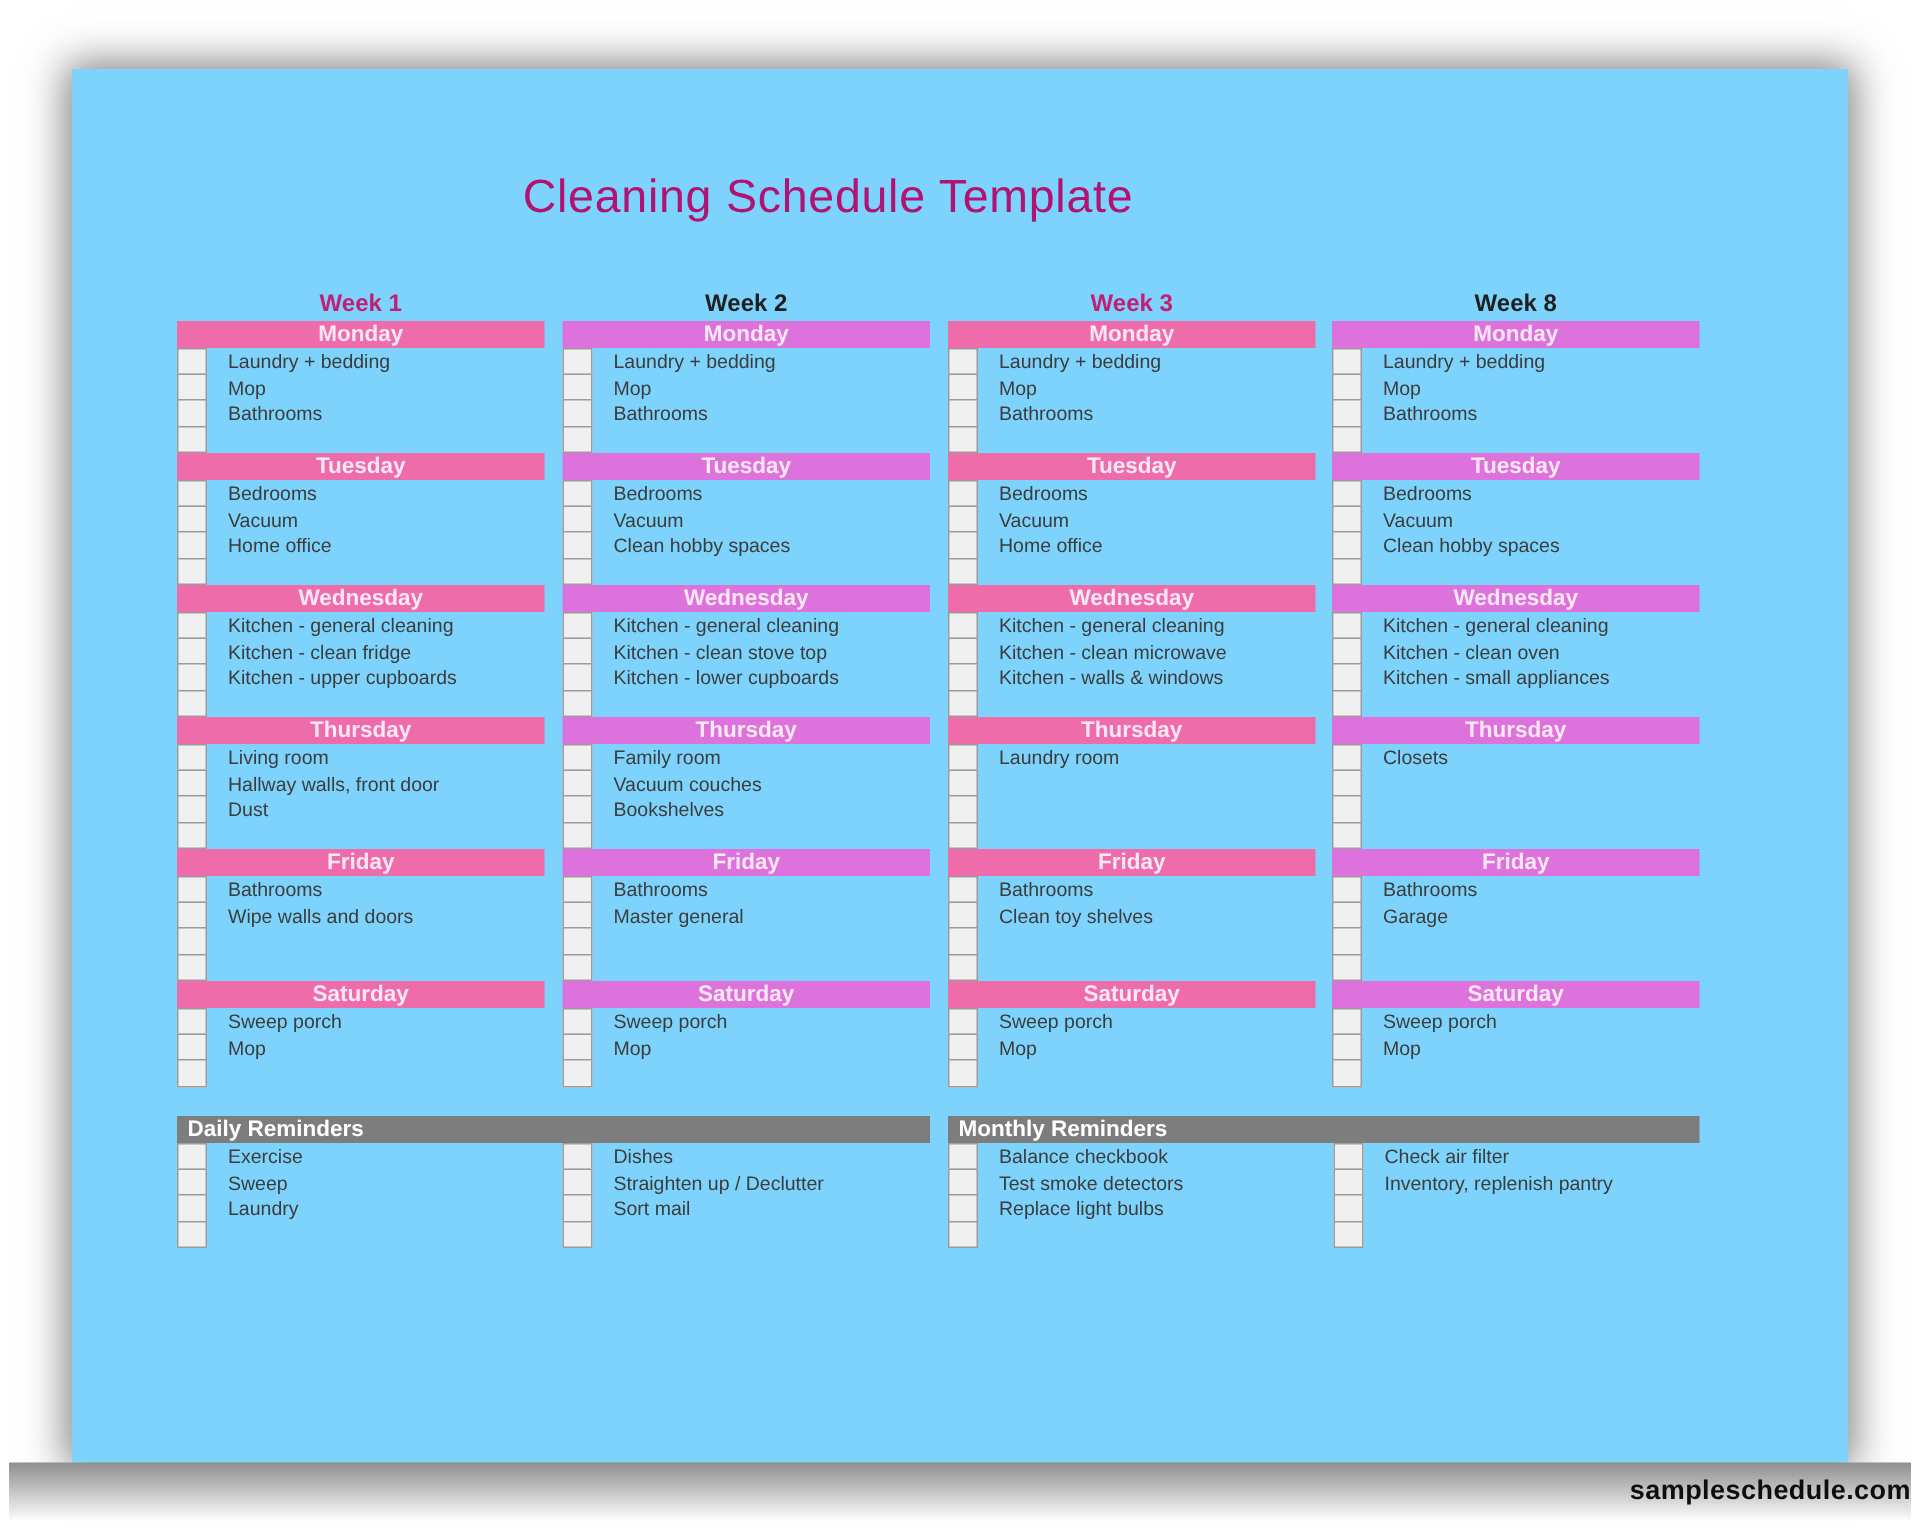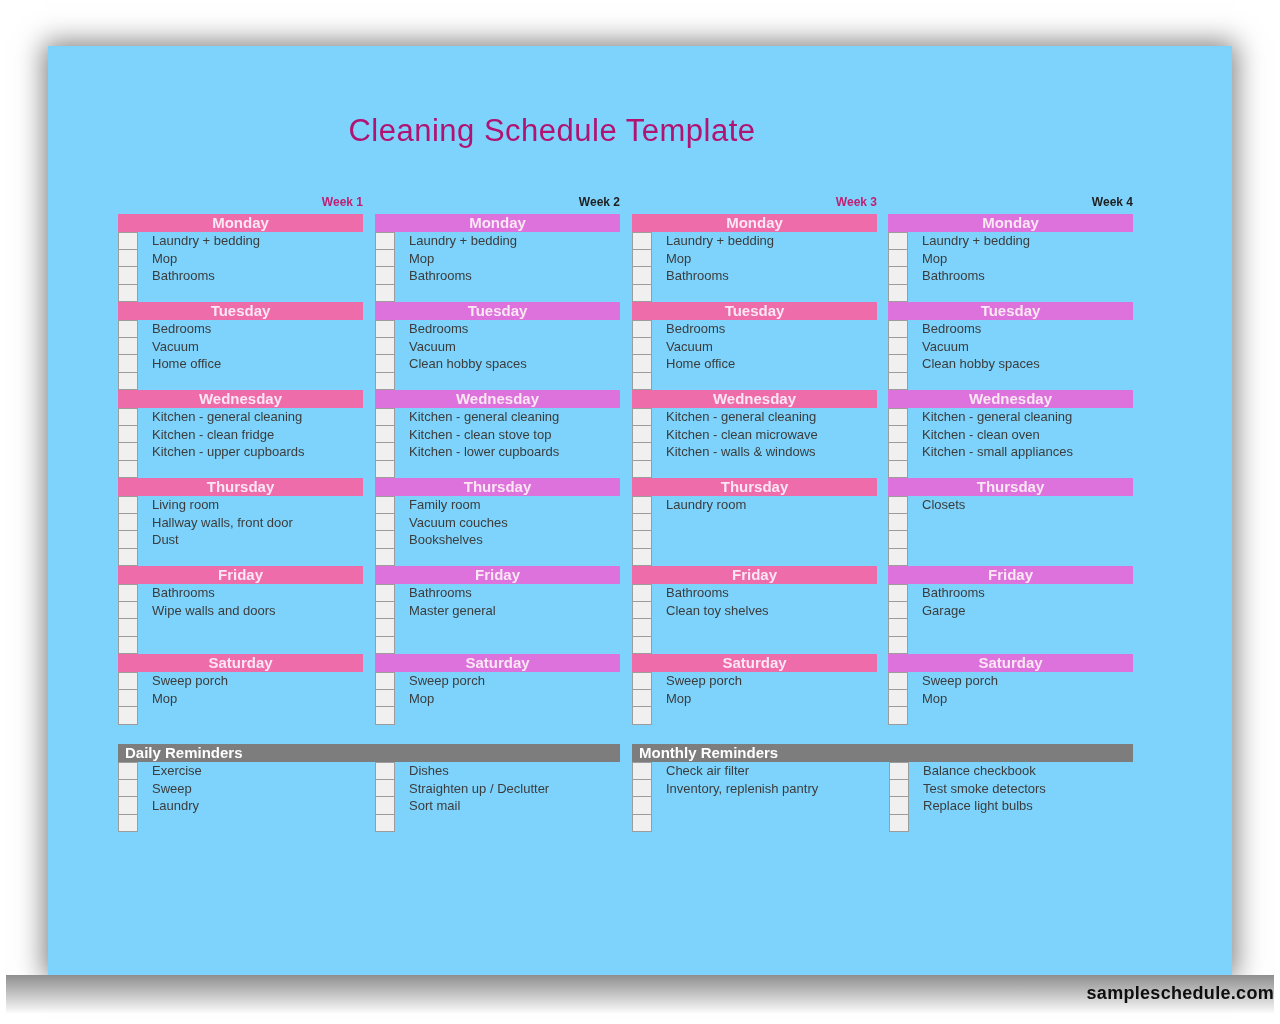--- a/index.html
+++ b/index.html
@@ -35,22 +35,22 @@
   .weeks-layer { position: absolute; top: 147px; left: 0; width: 100%; height: 545px; }
   .week-col { position: absolute; top: 0; width: 245px; }
   .week-col:nth-child(1) { left: 70px; }
   .week-col:nth-child(2) { left: 327px; }
   .week-col:nth-child(3) { left: 584px; }
   .week-col:nth-child(4) { left: 840px; }
 
   .week-label {
     height: 21px;
     line-height: 19px;
-    text-align: right;
-    font-size: 12px;
+    text-align: center;
+    font-size: 16px;
     font-weight: bold;
   }
 
   .day-bar {
     height: 18px;
     line-height: 18px;
     text-align: center;
     font-weight: bold;
     font-size: 15px;
     color: var(--c-bartext, #FBE6F4);
@@ -448,21 +448,21 @@
               <div class="cb"></div>
               <span class="task">Mop</span>
             </div>
             <div class="row">
               <div class="cb"></div>
               <span class="task"></span>
             </div>
           </div>
         </div>
         <div class="week-col">
-          <div class="week-label" style="color: rgb(31, 31, 31);">Week 4</div>
+          <div class="week-label" style="color: rgb(31, 31, 31);">Week 8</div>
           <div class="day-bar" style="background: rgb(221, 114, 220);">Monday</div>
           <div class="day-rows">
             <div class="row">
               <div class="cb"></div>
               <span class="task">Laundry + bedding</span>
             </div>
             <div class="row">
               <div class="cb"></div>
               <span class="task">Mop</span>
             </div>
@@ -609,47 +609,47 @@
               </div>
             </div>
           </div>
         </div>
         <div class="rem-section">
           <div class="rem-bar">Monthly Reminders</div>
           <div class="rem-cols">
             <div class="rem-col">
               <div class="row">
                 <div class="cb"></div>
+                <span class="task">Balance checkbook</span>
+              </div>
+              <div class="row">
+                <div class="cb"></div>
+                <span class="task">Test smoke detectors</span>
+              </div>
+              <div class="row">
+                <div class="cb"></div>
+                <span class="task">Replace light bulbs</span>
+              </div>
+              <div class="row">
+                <div class="cb"></div>
+                <span class="task"></span>
+              </div>
+            </div>
+            <div class="rem-col">
+              <div class="row">
+                <div class="cb"></div>
                 <span class="task">Check air filter</span>
               </div>
               <div class="row">
                 <div class="cb"></div>
                 <span class="task">Inventory, replenish pantry</span>
               </div>
               <div class="row">
                 <div class="cb"></div>
                 <span class="task"></span>
-              </div>
-              <div class="row">
-                <div class="cb"></div>
-                <span class="task"></span>
-              </div>
-            </div>
-            <div class="rem-col">
-              <div class="row">
-                <div class="cb"></div>
-                <span class="task">Balance checkbook</span>
-              </div>
-              <div class="row">
-                <div class="cb"></div>
-                <span class="task">Test smoke detectors</span>
-              </div>
-              <div class="row">
-                <div class="cb"></div>
-                <span class="task">Replace light bulbs</span>
               </div>
               <div class="row">
                 <div class="cb"></div>
                 <span class="task"></span>
               </div>
             </div>
           </div>
         </div>
       </div>
   </div>

